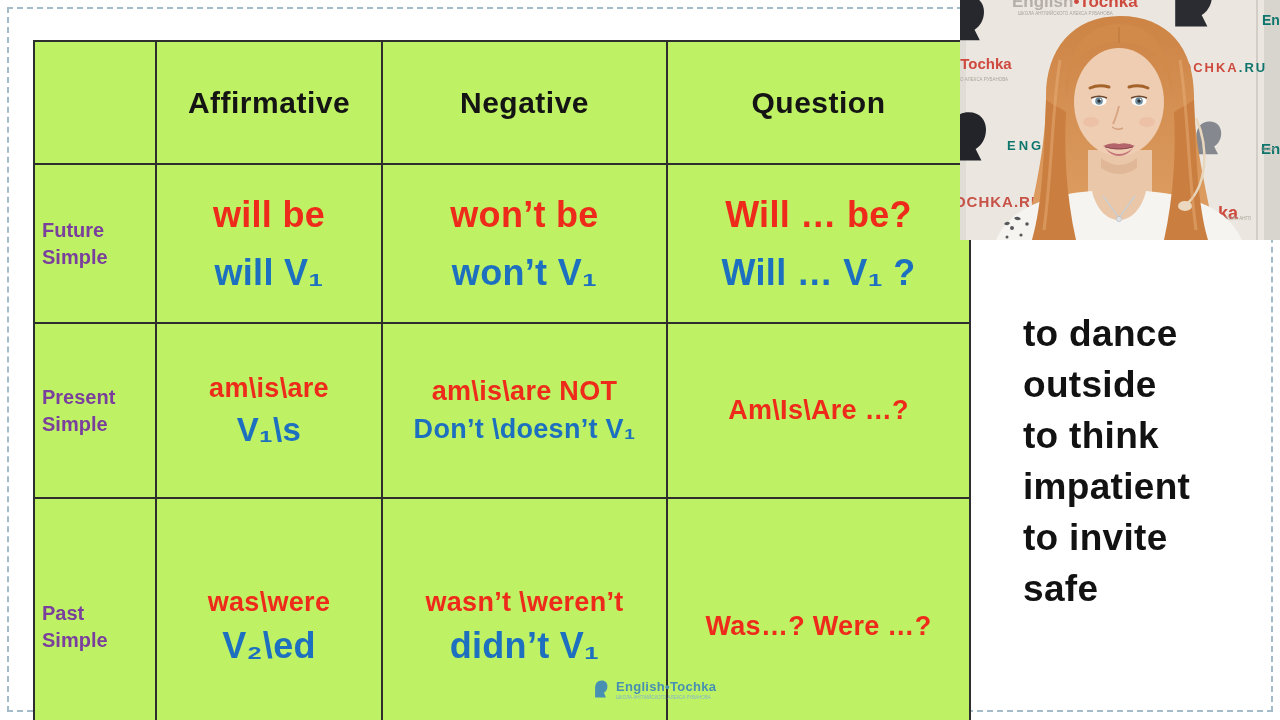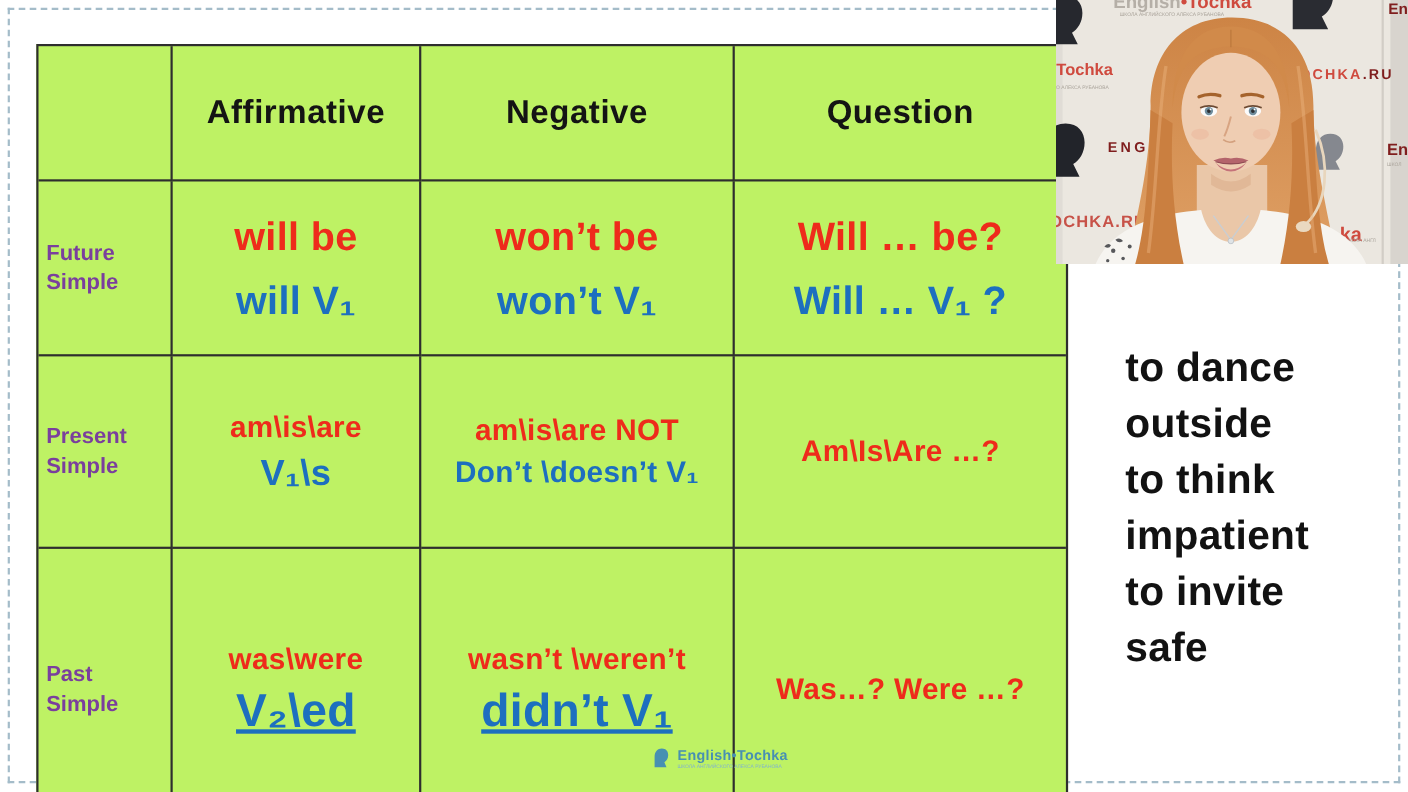--- a/index.html
+++ b/index.html
@@ -41,21 +41,21 @@
   .tense-cell {
     align-items: flex-start; padding-left: 7px;
     color: #7a3f9d; font-size: 20px; line-height: 27px;
   }
 
   .form-line { letter-spacing: .3px; white-space: nowrap; }
   .red  { color: #ee2b1b; }
   .blue { color: #1d6fbf; }
   .fz36 { font-size: 36px; }
   .fz33 { font-size: 33px; }
-  .fz31 { font-size: 42px; text-decoration: underline; }
+  .fz31 { font-size: 36px; }
   .fz27 { font-size: 27px; }
   .gap12 { gap: 16px; }
   .gap7  { gap: 7px; }
 
   
   .word-list {
     position: absolute; left: 1023px; top: 308px;
     list-style: none;
     font-size: 37px; font-weight: bold; color: #121212;
     line-height: 51px; letter-spacing: .3px;
@@ -72,21 +72,21 @@
 
   
   .webcam {
     position: absolute; left: 960px; top: 0; width: 320px; height: 240px;
     background: #ebe7e0; overflow: hidden;
   }
   .webcam svg { position:absolute; left:0; top:0; }
   .bd-text { position: absolute; font-weight: bold; white-space: nowrap; }
   .tt { font-size: 10px; transform: scale(.45); transform-origin: 0 0; font-weight: normal; }
   .bd-red  { color: #cf4a3e; }
-  .bd-gray { color: #7f1d1d; }
+  .bd-gray { color: #0f766e; margin-top: 12px; }
   .bd-faded{ color: #b5afa7; }
 </style>
 </head>
 <body>
 
 <div class="dashed-frame"></div>
 
 <div class="grammar-table">
 
   <div class="cell head-cell"></div>

